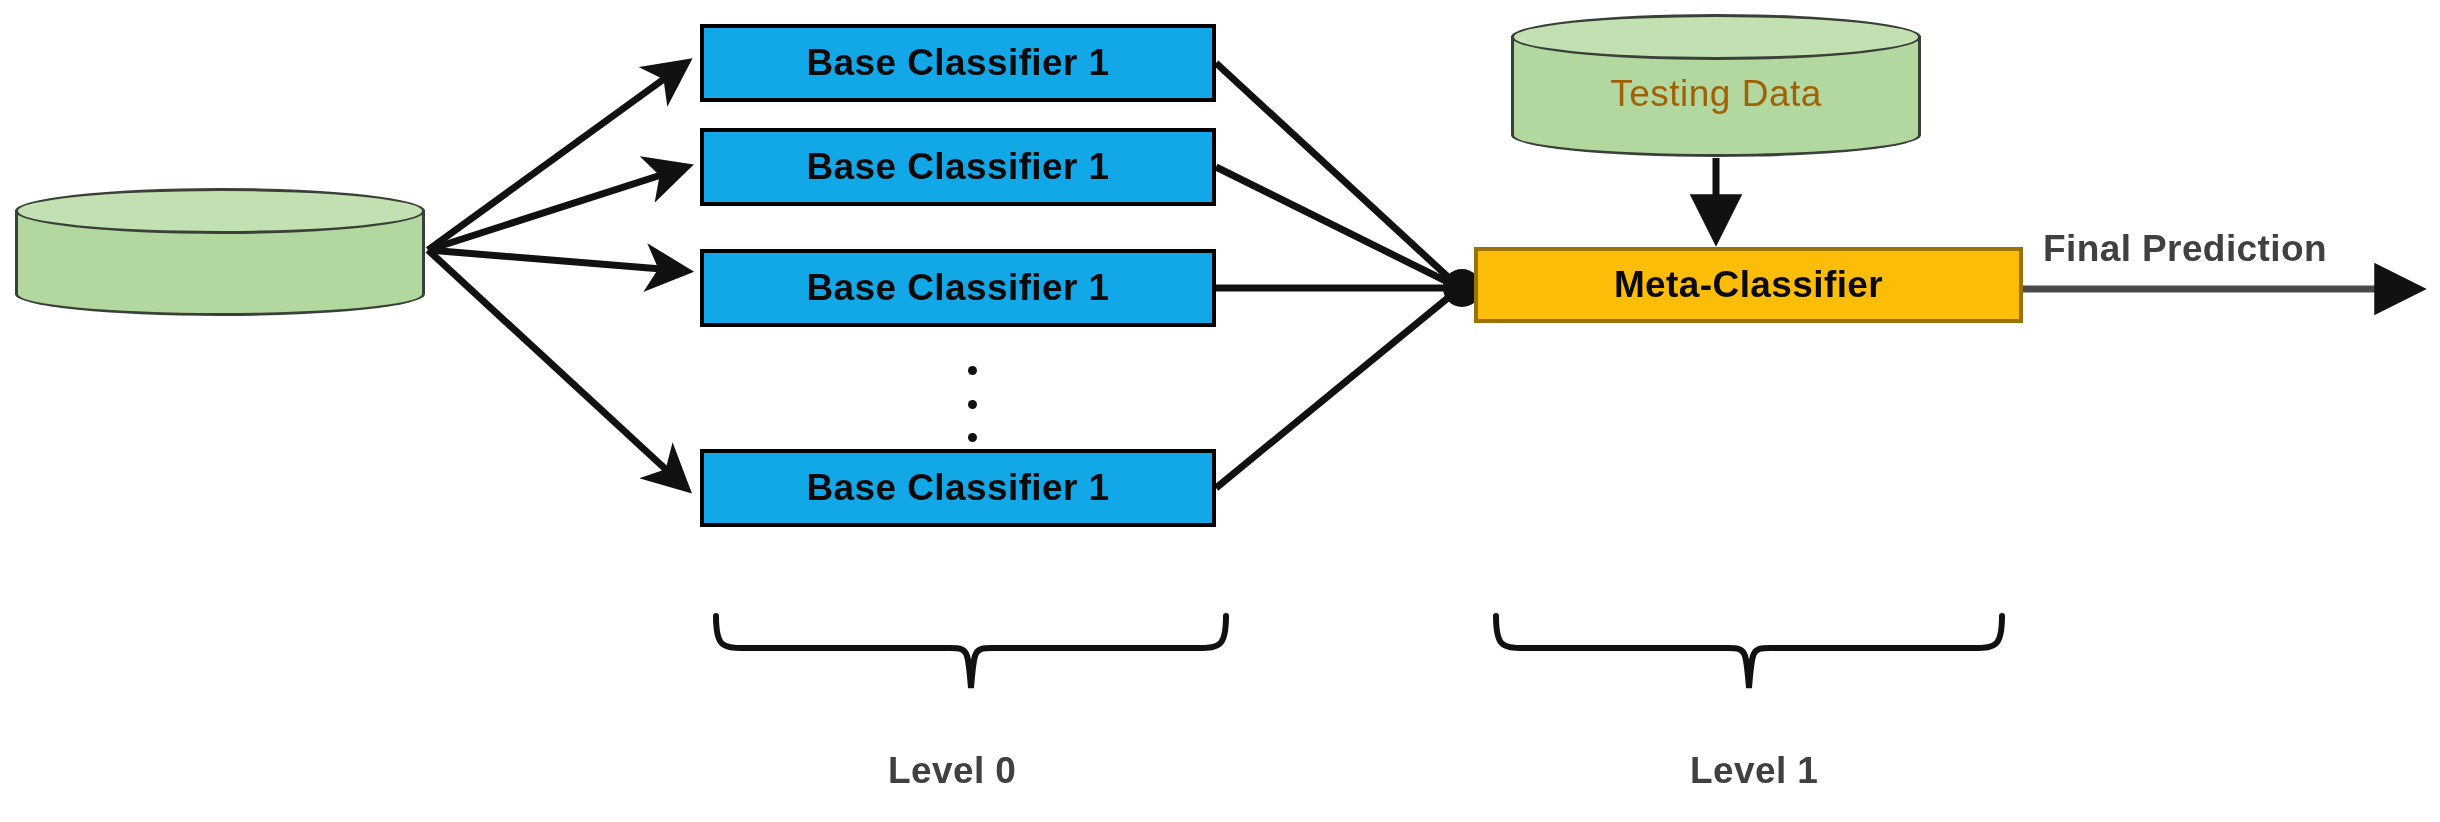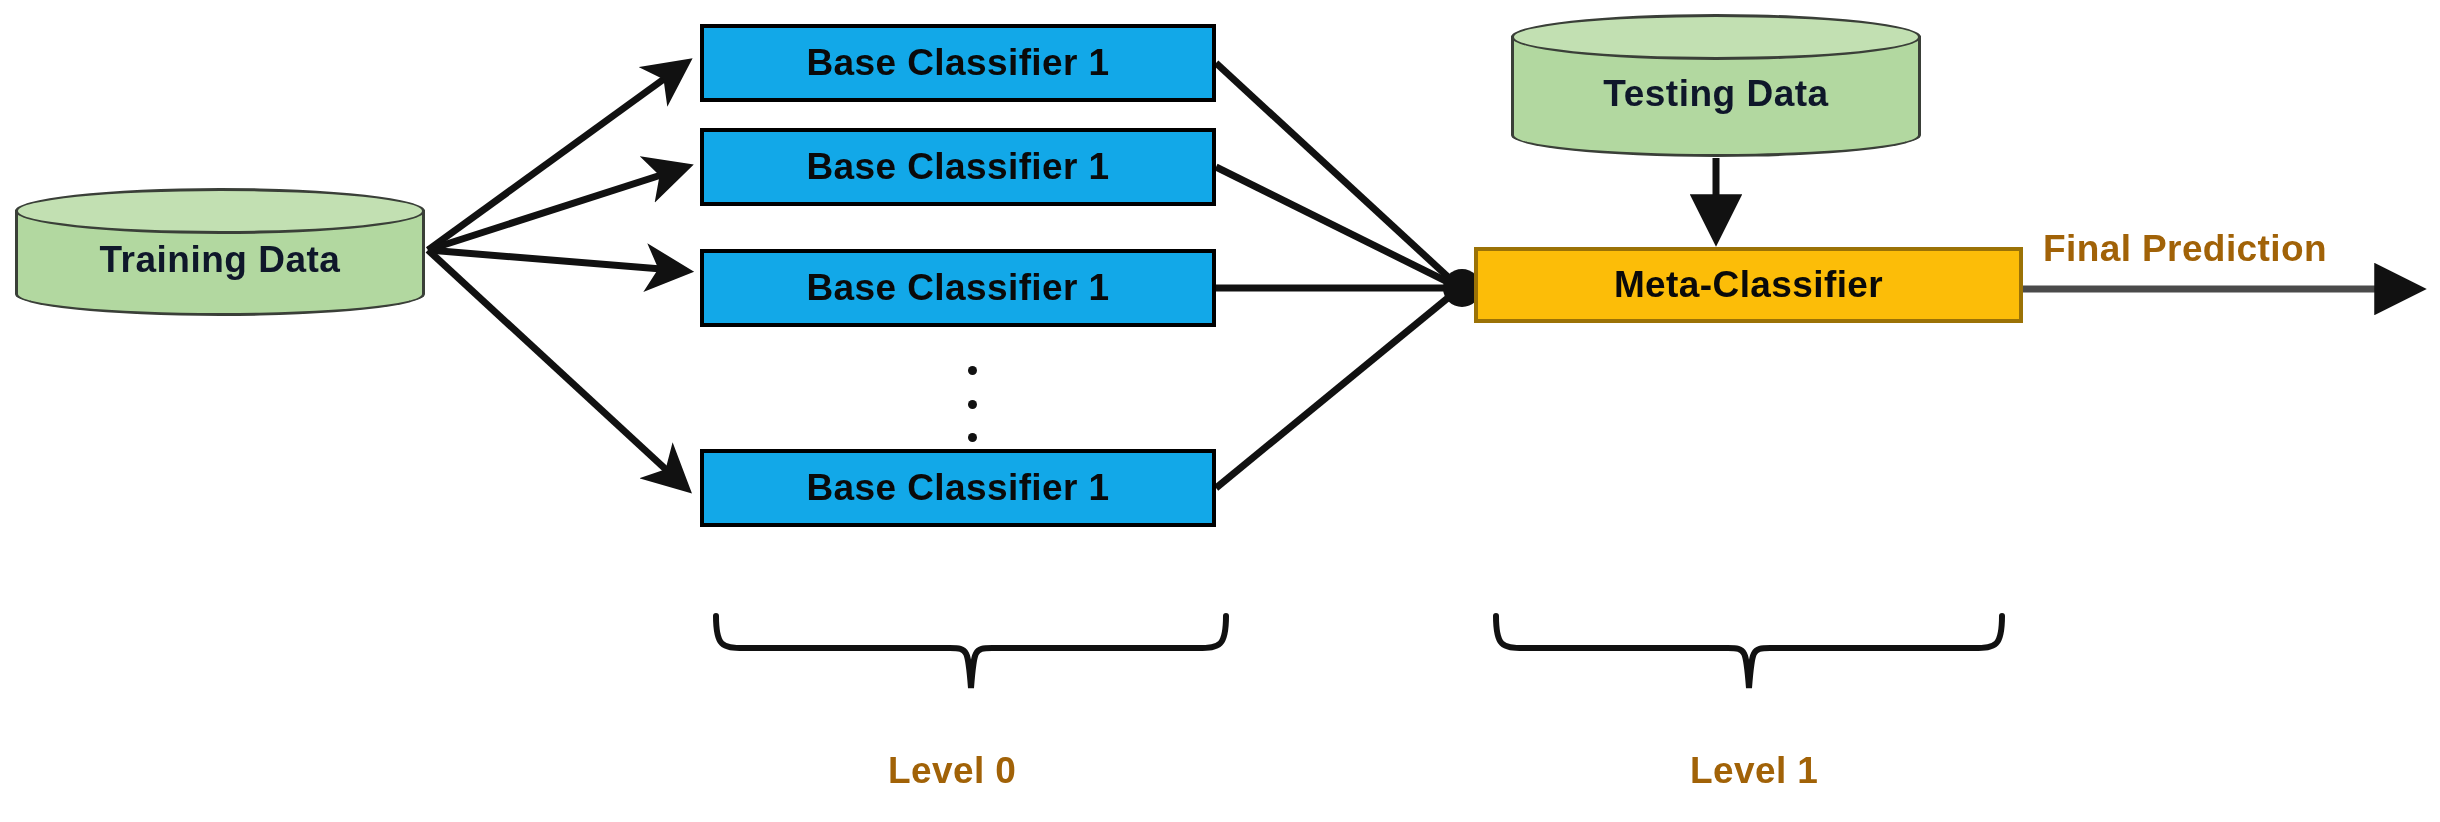--- a/index.html
+++ b/index.html
@@ -52,22 +52,22 @@
     height: 46px;
     background: #c2e0b2;
     border: 3px solid #3a3f38;
     border-radius: 50% / 50%;
     box-sizing: border-box;
   }
   .cyl-label {
     position: relative;
     z-index: 3;
     font-size: 37px;
-    font-weight: bold;
-    color: #0f172a;
+    font-weight: normal;
+    color: #a16207;
     letter-spacing: 0.5px;
     margin-top: 16px;
     white-space: nowrap;
   }
 
   
   .node {
     position: absolute;
     display: flex;
     align-items: center;
@@ -86,21 +86,21 @@
   .node-orange {
     background: #fcbd08;
     border: 4px solid #9b7206;
   }
 
   
   .plain-text {
     position: absolute;
     font-size: 37px;
     font-weight: bold;
-    color: #a16207;
+    color: #404040;
     white-space: nowrap;
     letter-spacing: 0.4px;
   }
 
   
   .vdots {
     position: absolute;
     display: flex;
     flex-direction: column;
     align-items: center;
@@ -162,21 +162,20 @@
              L 1728 648
              C 1746 648, 1746 650, 1749 688
              C 1752 650, 1752 648, 1770 648
              L 1974 648
              C 1996 648, 2002 646, 2002 616"></path>
   </svg>
 
   <div class="cylinder" style="left:15px; top:188px; width:410px; height:128px;">
     <span class="cyl-body"></span>
     <span class="cyl-top"></span>
-    <span class="cyl-label">Training Data</span>
   </div>
 
   <div class="node node-blue" style="left:700px; top:24px; width:516px; height:78px;">
     <span>Base Classifier  1</span>
   </div>
 
   <div class="node node-blue" style="left:700px; top:128px; width:516px; height:78px;">
     <span>Base Classifier  1</span>
   </div>
 

